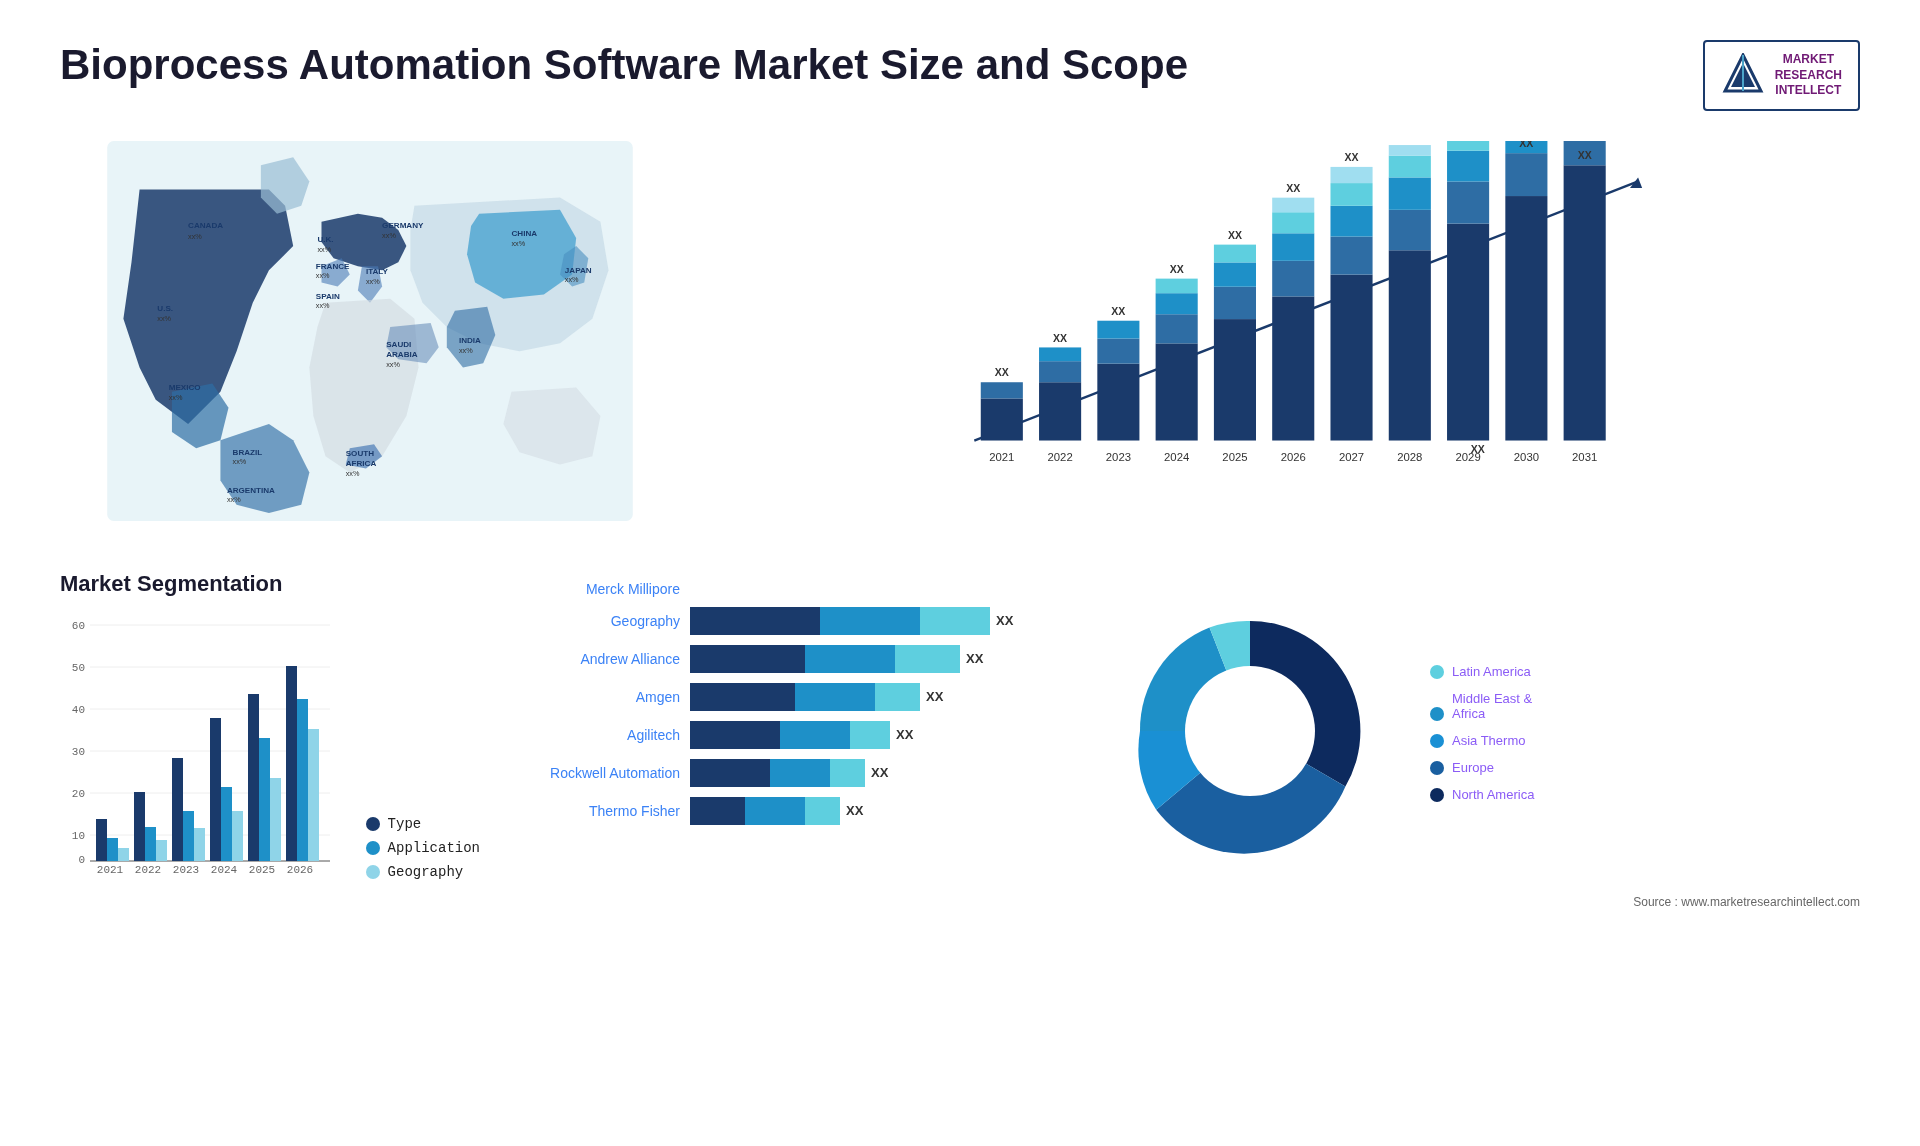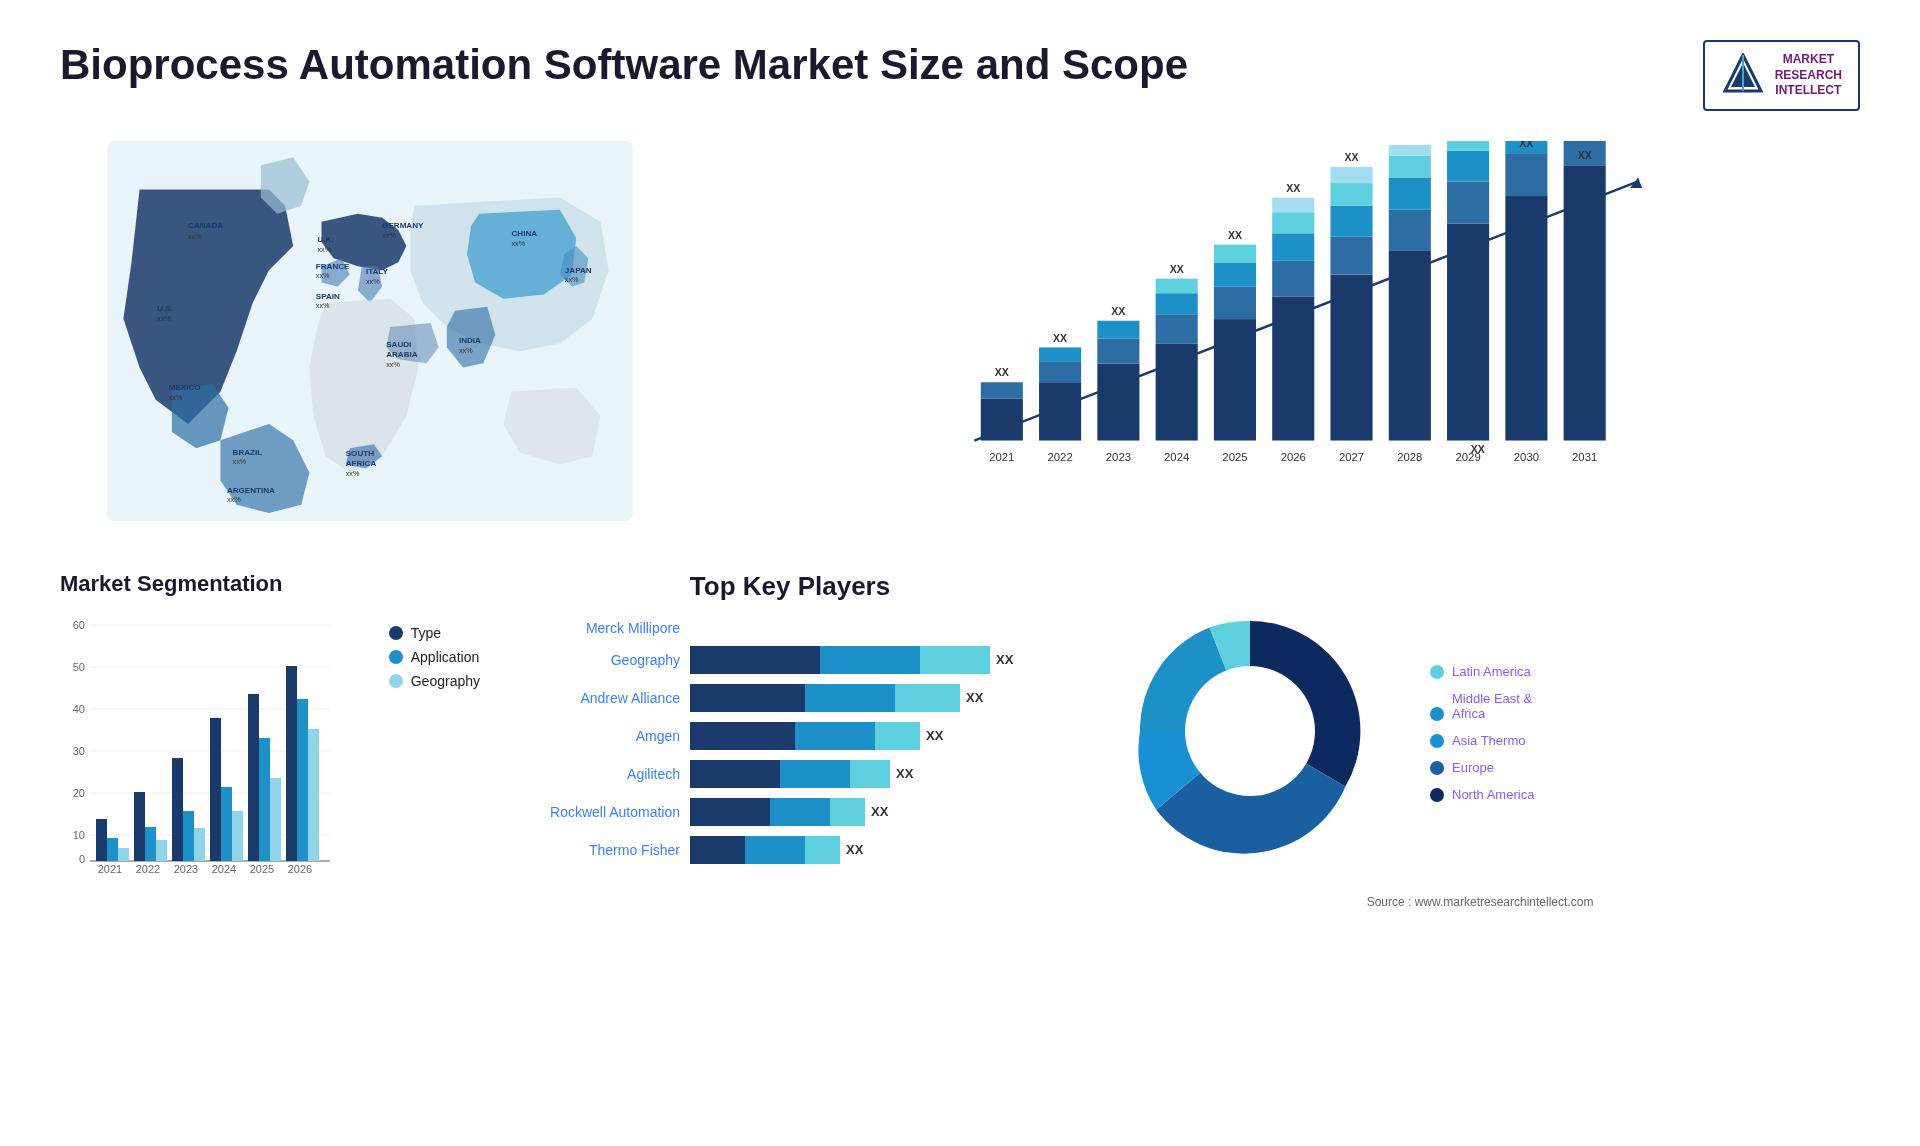--- a/index.html
+++ b/index.html
@@ -171,21 +171,21 @@
       color: #8b5cf6;
     }
     .legend-dot {
       width: 14px;
       height: 14px;
       border-radius: 50%;
       flex-shrink: 0;
     }
 
     .source-text {
-      text-align: center;
+      text-align: right;
       font-size: 12px;
       color: #666;
       margin-top: 10px;
     }
 
     
     .seg-legend {
       display: flex;
       flex-direction: column;
       gap: 8px;
@@ -391,21 +391,21 @@
         <text x="814" y="22" text-anchor="middle" font-size="13" font-weight="700" fill="#333">XX</text>
       </svg>
     </div>
   </div>
 </div>
 
 <div class="bottom-row">
 
   <div class="segmentation-section">
     <h2 class="section-title" style="text-align:left;font-size:22px;">Market Segmentation</h2>
-    <div style="display:flex; gap:20px; align-items:flex-start;">
+    <div style="display:flex; gap:20px; align-items:flex-end;font-family:Liberation Mono, monospace;">
       <div style="flex:1;">
         <svg viewBox="0 0 280 260" width="280" height="260">
 
           <text x="25" y="14" font-size="11" fill="#666" text-anchor="end">60</text>
           <text x="25" y="56" font-size="11" fill="#666" text-anchor="end">50</text>
           <text x="25" y="98" font-size="11" fill="#666" text-anchor="end">40</text>
           <text x="25" y="140" font-size="11" fill="#666" text-anchor="end">30</text>
           <text x="25" y="182" font-size="11" fill="#666" text-anchor="end">20</text>
           <text x="25" y="224" font-size="11" fill="#666" text-anchor="end">10</text>
           <text x="25" y="248" font-size="11" fill="#666" text-anchor="end">0</text>
@@ -461,21 +461,20 @@
         </div>
         <div class="seg-legend-item">
           <div class="seg-legend-dot" style="background:#8fd4e8;"></div>
           <span>Geography</span>
         </div>
       </div>
     </div>
   </div>
 
   <div class="key-players-section">
-    <h2 class="section-title">Top Key Players</h2>
     <div class="players-list">
 
       <div class="player-row">
         <span class="player-name">Merck Millipore</span>
         <div class="player-bar-container">
         </div>
       </div>
 
       <div class="player-row">
         <span class="player-name">Geography</span>

